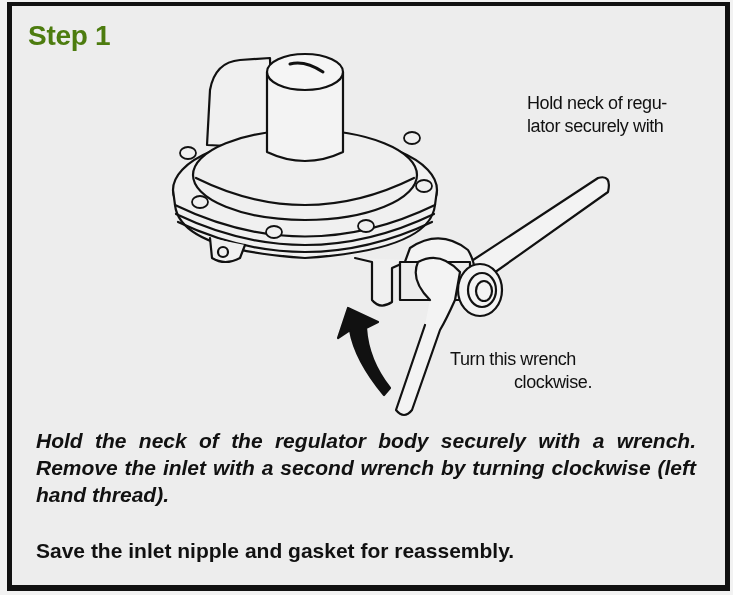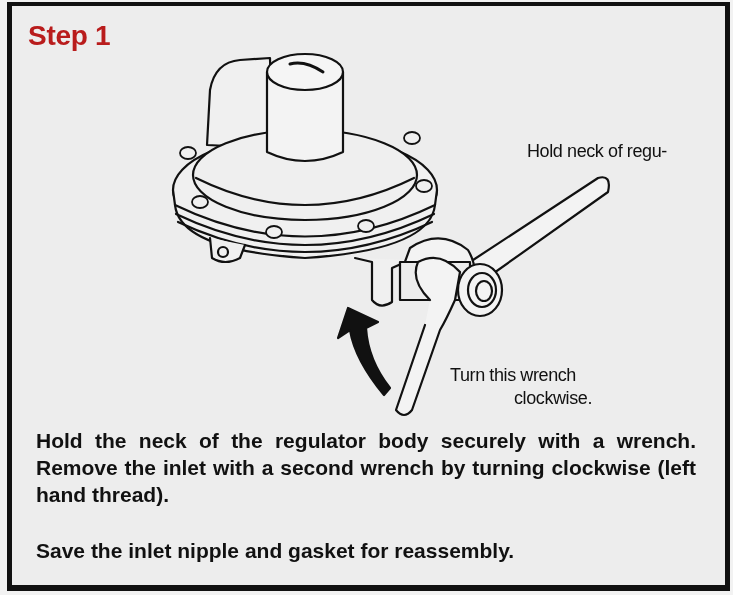--- a/index.html
+++ b/index.html
@@ -6,35 +6,35 @@
     body { width: 733px; height: 595px; position: relative; overflow: hidden; }
     .frame {
       position: absolute; left: 7px; top: 2px; width: 713px; height: 579px;
       border-left: 5px solid #111; border-top: 4px solid #111;
       border-right: 5px solid #111; border-bottom: 6px solid #111;
       background: #ededed;
     }
     .title {
       position: absolute; left: 28px; top: 20px;
       font-family: "Liberation Sans", sans-serif; font-weight: bold;
-      font-size: 28px; color: #b91c1c; letter-spacing: -0.3px;
+      font-size: 28px; color: #4d7c0f; letter-spacing: -0.3px;
     }
     .callout {
       position: absolute; font-family: "Liberation Sans", sans-serif;
       font-size: 18px; color: #111; line-height: 23px; letter-spacing: -0.4px;
     }
-    .c1 { left: 527px; top: 92px; width: 190px; margin-top: 48px; }
-    .c2 { left: 450px; top: 364px; width: 200px; }
+    .c1 { left: 527px; top: 92px; width: 190px; }
+    .c2 { left: 450px; top: 348px; width: 200px; }
     .c2 .l2 { padding-left: 6px; text-align: center; }
     .body-text {
       position: absolute; left: 36px; font-family: "Liberation Sans", sans-serif;
       font-weight: bold; font-size: 21px; color: #111; line-height: 27px;
       width: 660px; text-align: justify;
     }
-    .p1 { top: 427px; }
+    .p1 { top: 427px; font-style: italic; }
     .p2 { top: 537px; }
     svg.illus { position: absolute; left: 0; top: 0; }
   </style>
 </head>
 <body>
 
 <div class="frame"></div>
 
 <div class="title">Step 1</div>
 
@@ -77,20 +77,21 @@
   <ellipse cx="482" cy="290" rx="14" ry="17"></ellipse>
   <ellipse cx="484" cy="291" rx="8" ry="10"></ellipse>
 
   <path d="M430 300 Q410 280 418 262 Q440 250 460 272 L455 300 Q446 320 440 330 L412 410 Q404 420 396 410 L425 325" fill="#f3f3f3"></path>
 
   <path d="M384 395 Q355 360 350 330 L338 338 L348 308 L378 322 L366 328 Q368 360 390 388 Z" fill="#111" stroke="#111"></path>
 </svg>
 
 <div class="callout c1">
   <div>Hold neck of regu-</div>
+  <div>lator securely with</div>
 </div>
 
 <div class="callout c2">
   <div>Turn this wrench</div>
   <div class="l2">clockwise.</div>
 </div>
 
 <div class="body-text p1">Hold the neck of the regulator body securely with a wrench.  Remove the inlet with a second wrench by turning clockwise (left hand thread).</div>
 <div class="body-text p2">Save the inlet nipple and gasket for reassembly.</div>
 

